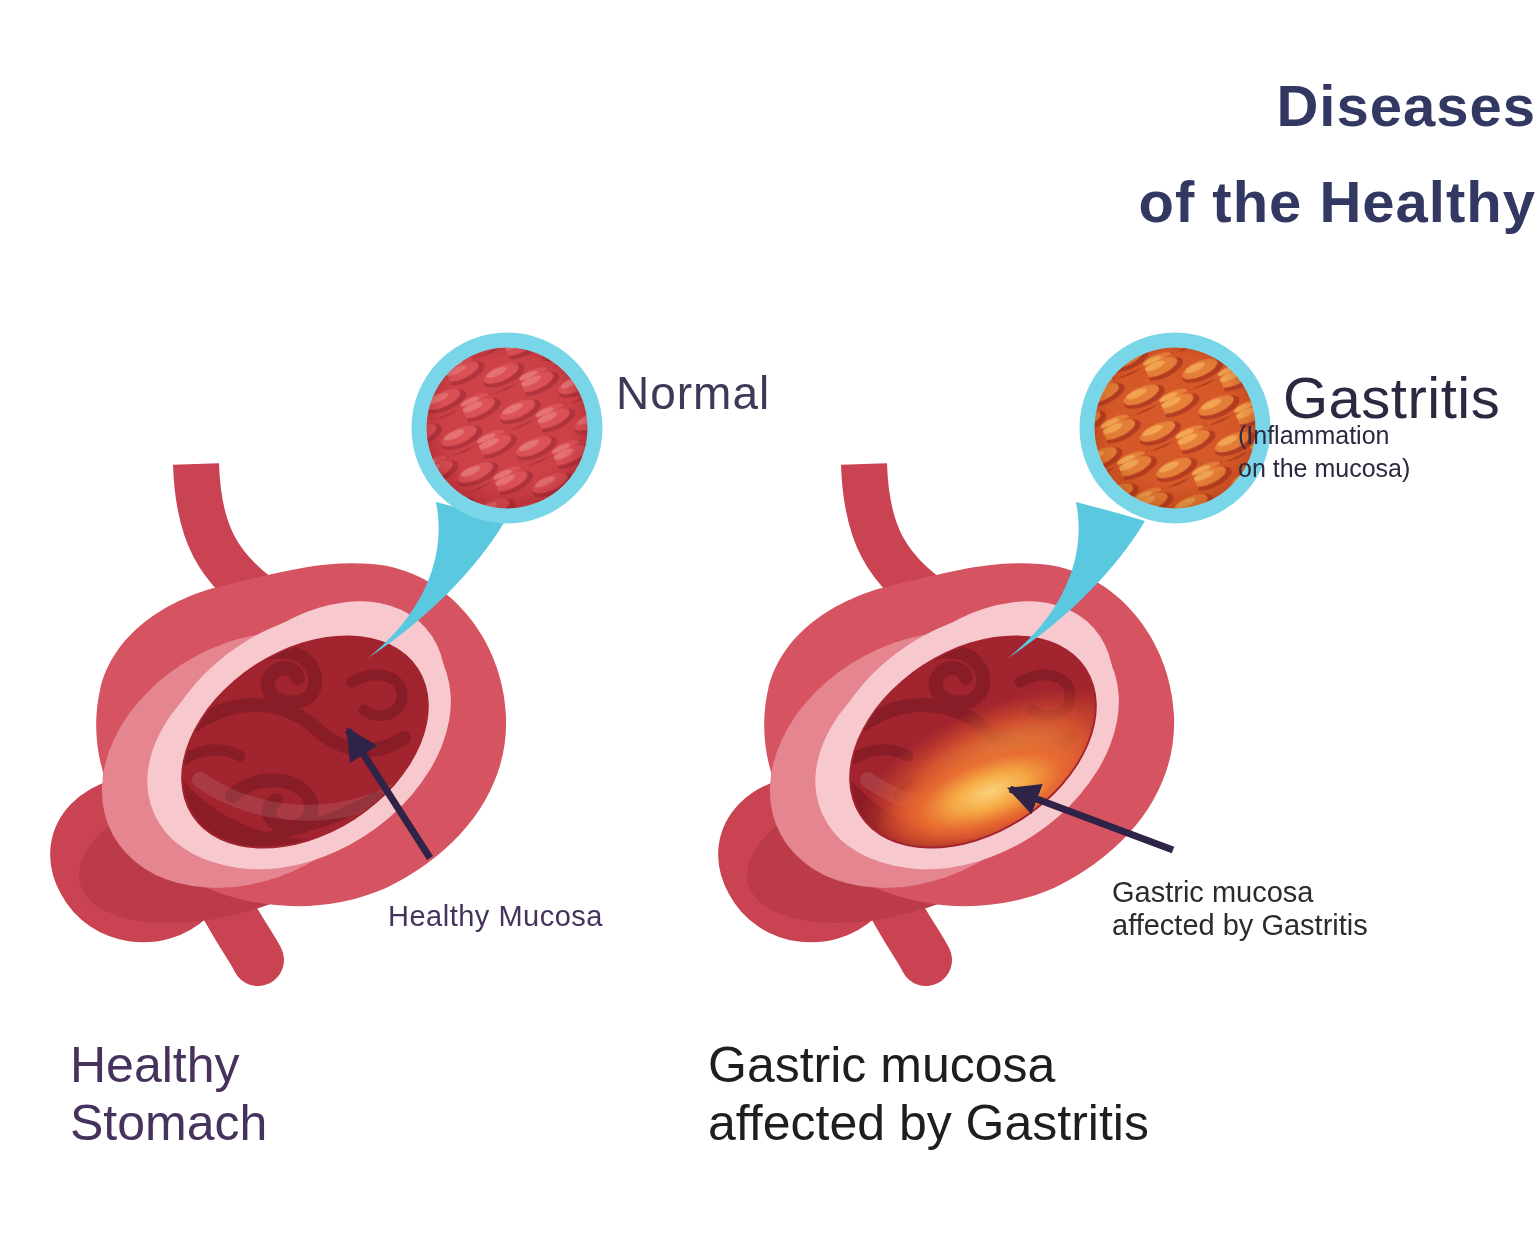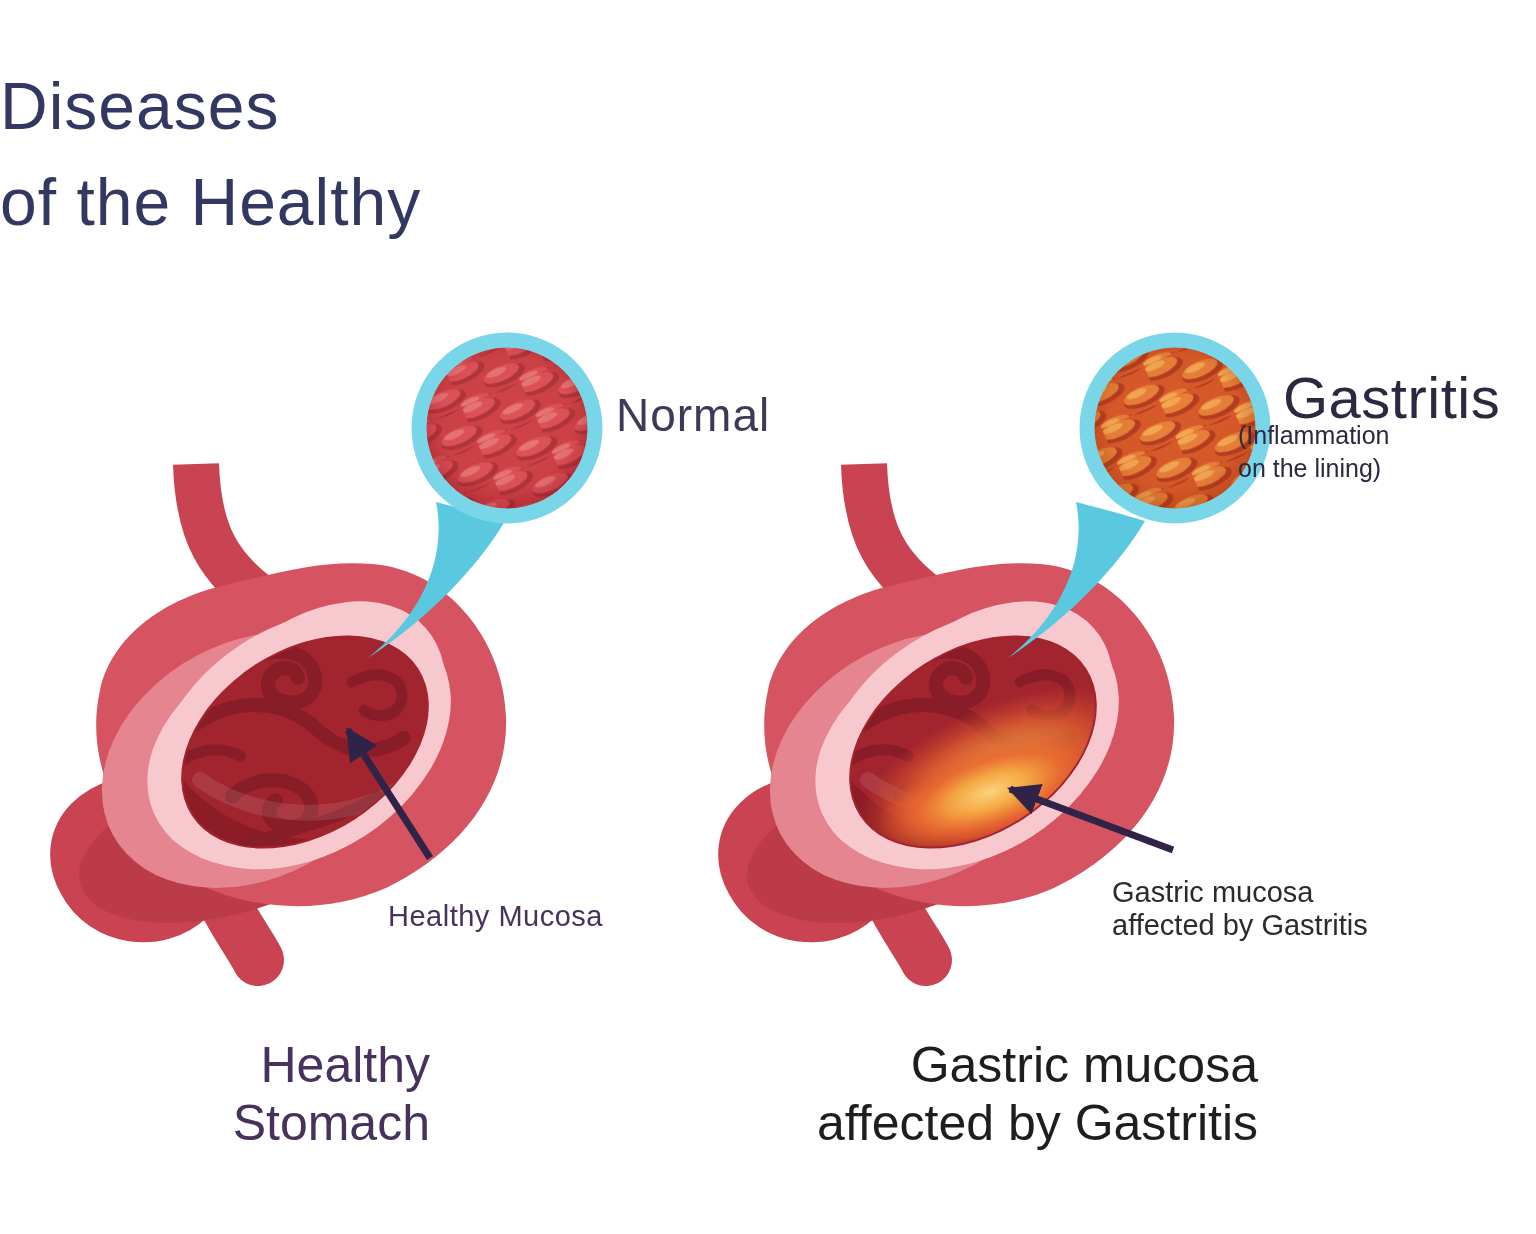--- a/index.html
+++ b/index.html
@@ -21,40 +21,40 @@
     --arrow-navy:#2f2347;
   }
   *{margin:0;padding:0;box-sizing:border-box;}
   html,body{background:#ffffff;}
   .canvas{
     position:relative;width:1536px;height:1234px;background:#ffffff;overflow:hidden;
     font-family:"Liberation Sans", sans-serif;
   }
   .abs{position:absolute;}
   .title{
-    left:0;right:0;top:58px;text-align:left;
-    font-size:66px;font-weight:normal;line-height:96px;
+    left:0;right:0;top:58px;text-align:right;
+    font-size:58px;font-weight:bold;line-height:96px;
     color:var(--title-navy);letter-spacing:1px;
   }
   .inset-label-normal{
-    left:616px;top:388px;font-size:46px;color:var(--normal-purple);letter-spacing:1px;
+    left:616px;top:366px;font-size:46px;color:var(--normal-purple);letter-spacing:1px;
   }
   .inset-label-gastritis{
     left:1283px;top:364px;font-size:58px;color:var(--note-purple);letter-spacing:0.5px;
   }
   .inset-note{
     left:1238px;top:419px;font-size:25px;line-height:33px;color:var(--note-purple);
   }
   .healthy-mucosa{
     left:388px;top:900px;font-size:29px;color:var(--label-purple);letter-spacing:0.5px;
   }
   .affected-annotation{
     left:1112px;top:876px;font-size:29px;line-height:33px;color:var(--annotation-dark);
   }
-  .caption{font-size:50px;line-height:58px;text-align:right;}
+  .caption{font-size:50px;line-height:58px;text-align:left;}
   .caption-left{left:70px;width:360px;top:1036px;color:var(--label-purple);}
   .caption-right{left:708px;width:550px;top:1036px;color:var(--text-dark);}
 
   svg{display:block;}
   .esophagus,.duodenum{stroke:var(--tube-red);fill:none;}
   .body-fill{fill:var(--stomach-red);}
   .under-shadow{fill:var(--shadow-red);}
   .crescent{fill:var(--crescent-pink);}
   .lining{fill:var(--lining-pink);}
   .interior{fill:var(--interior-red);}
@@ -203,21 +203,21 @@
   <div class="abs title">
     <div>Diseases</div>
     <div>of the Healthy</div>
   </div>
 
   <div class="abs inset-label-normal">Normal</div>
 
   <div class="abs inset-label-gastritis">Gastritis</div>
   <div class="abs inset-note">
     <div>(Inflammation</div>
-    <div>on the lining)</div>
+    <div>on the mucosa)</div>
   </div>
 
   <div class="abs healthy-mucosa">Healthy Mucosa</div>
 
   <div class="abs affected-annotation">
     <div>Gastric mucosa</div>
     <div>affected by Gastritis</div>
   </div>
 
   <div class="abs caption caption-left">

